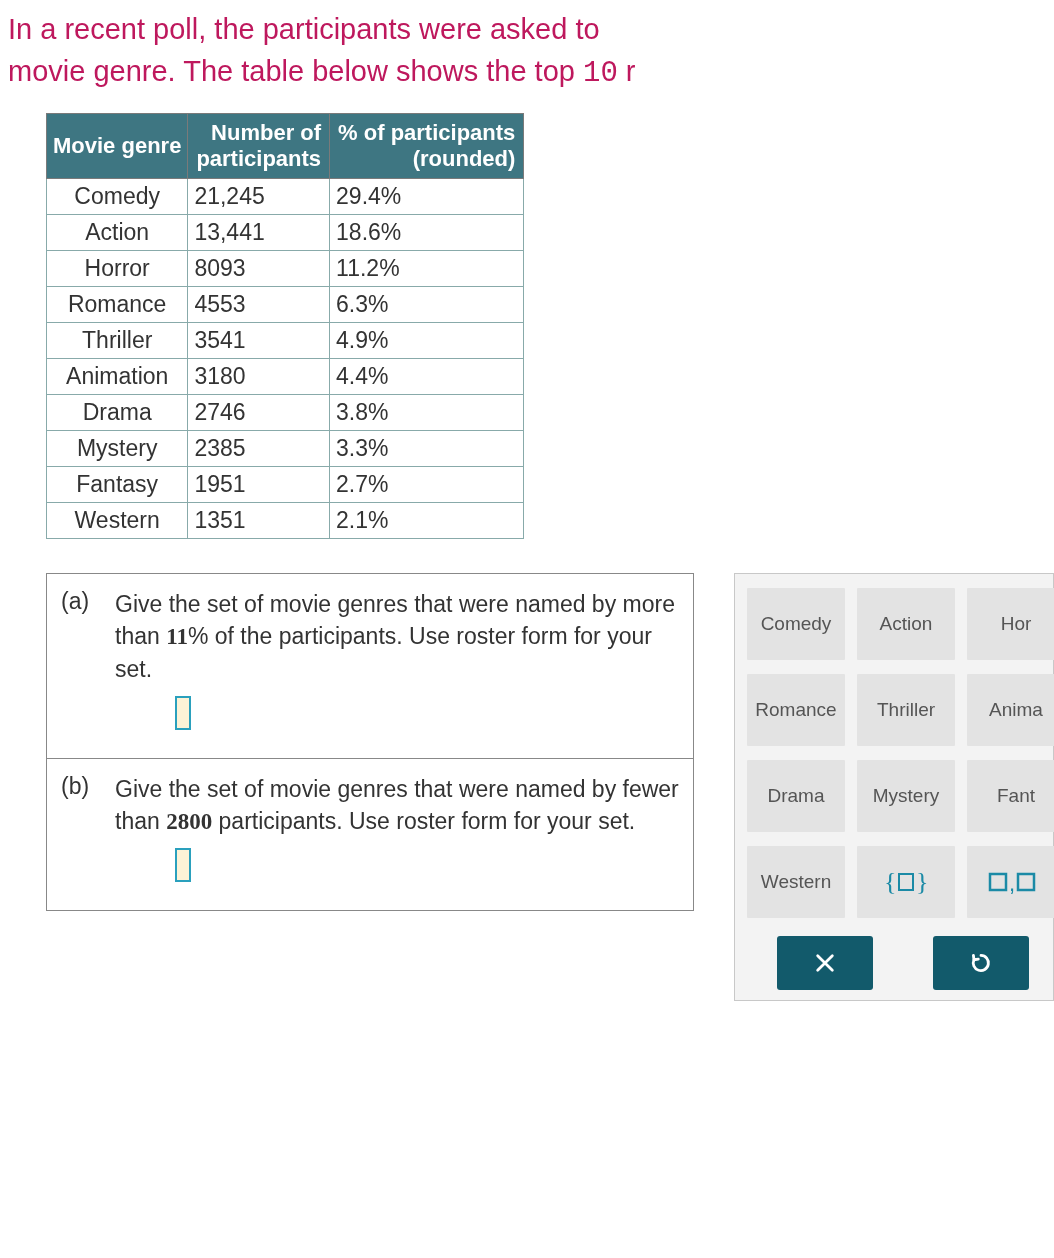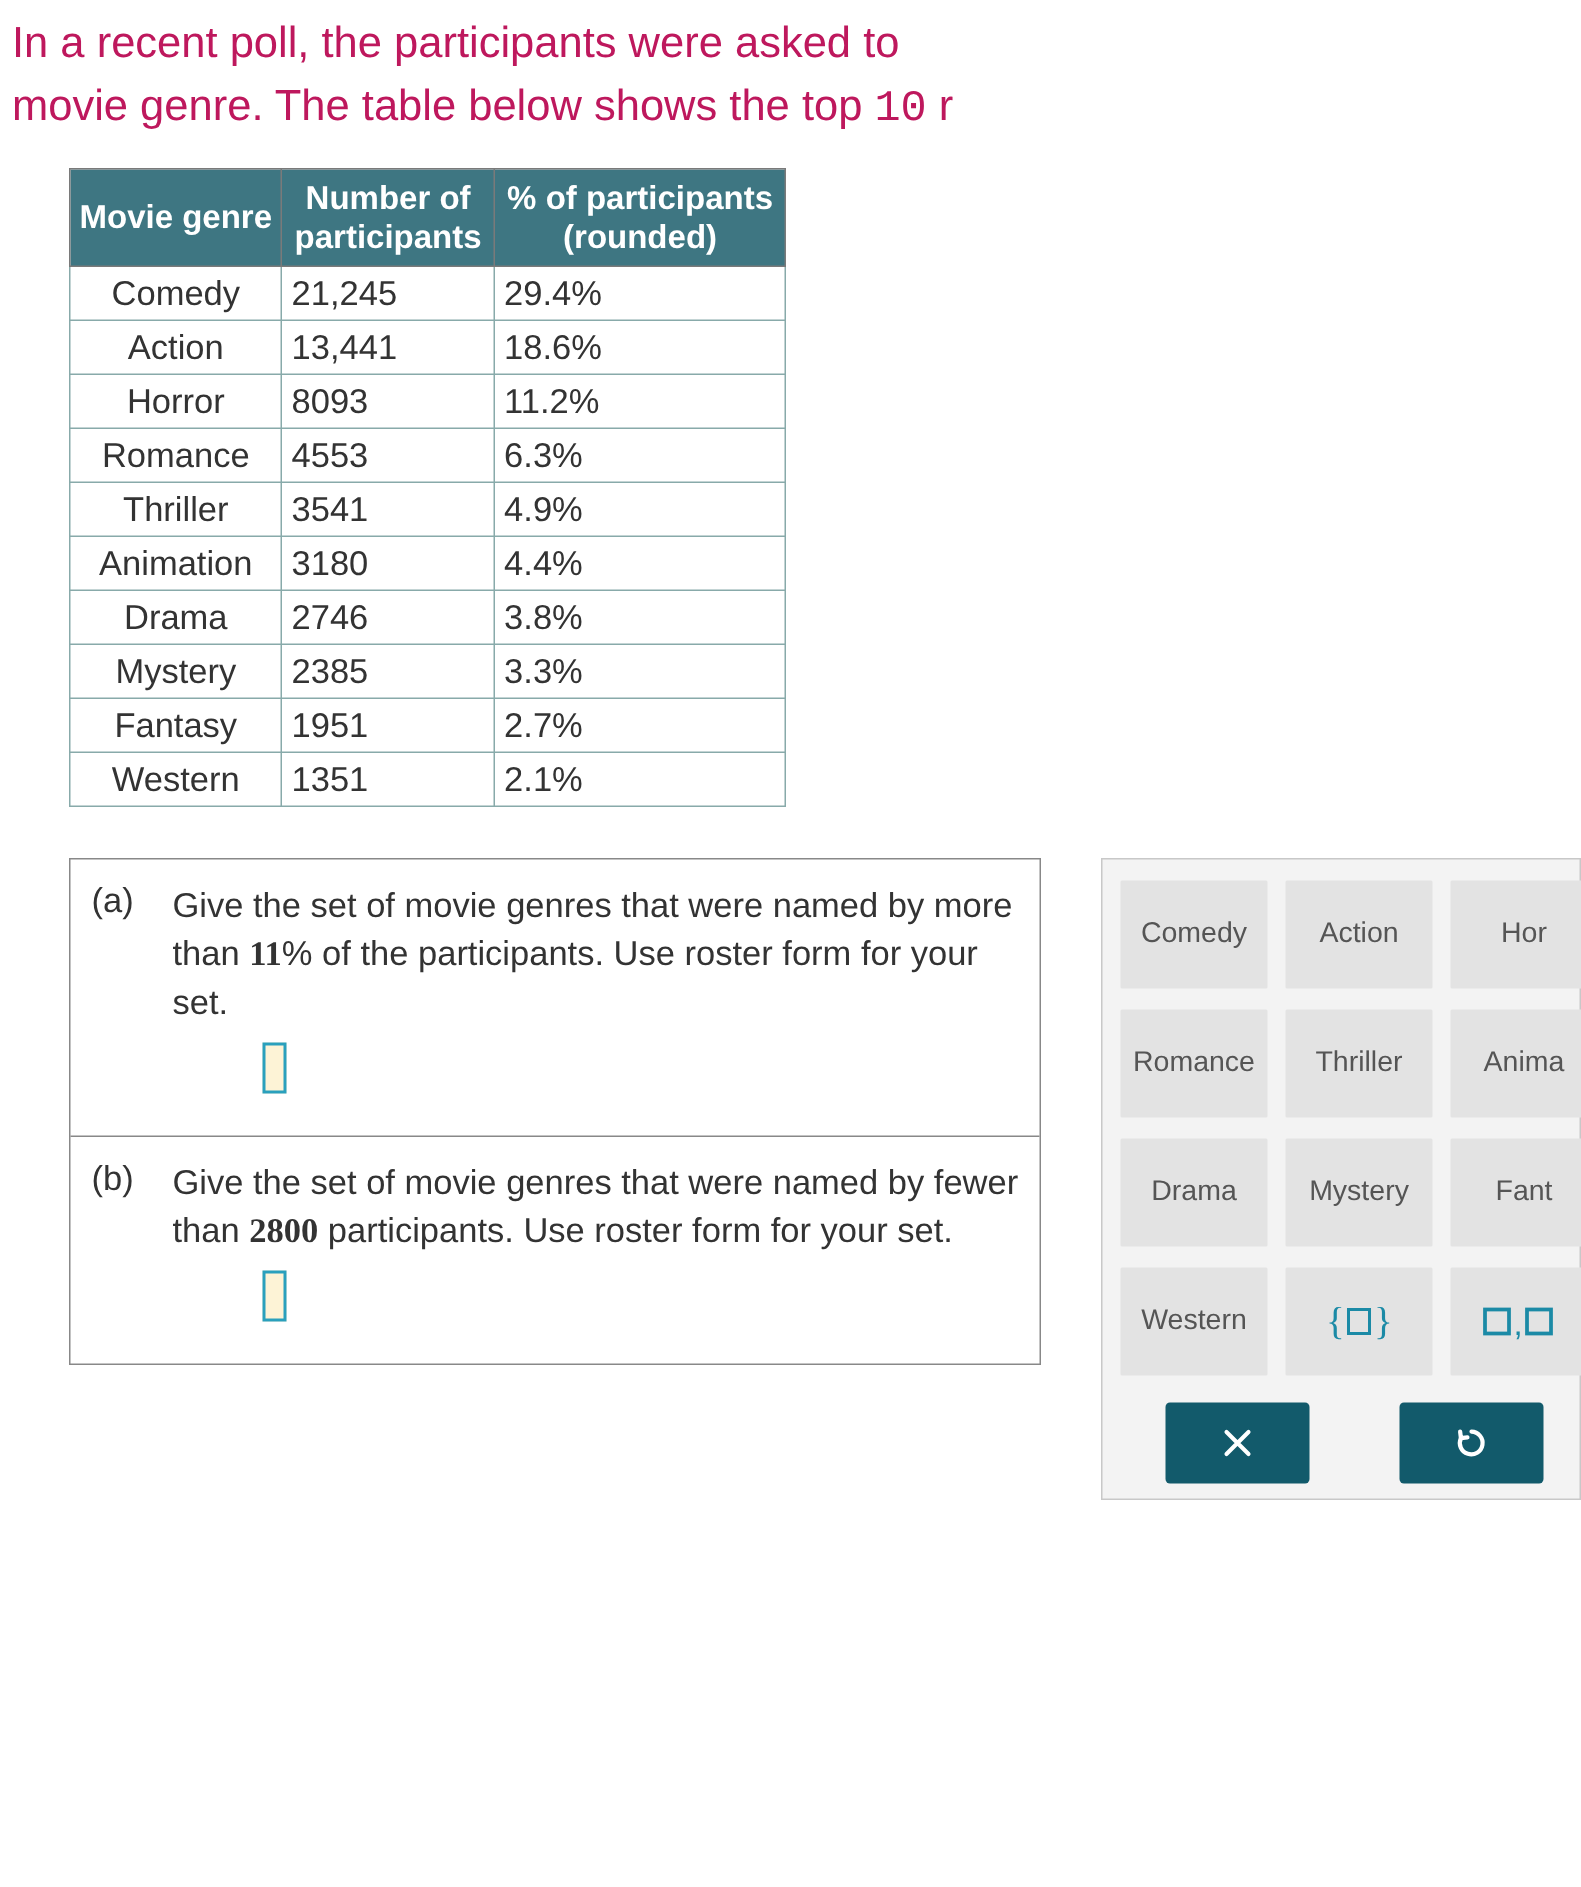--- a/index.html
+++ b/index.html
@@ -25,21 +25,21 @@
     margin-left: 38px;
     margin-bottom: 34px;
   }
   .data-table th {
     background: #3e7682;
     color: #fff;
     font-weight: bold;
     font-size: 22px;
     border: 1px solid #7a7a7a;
     padding: 6px 8px;
-    text-align: center;
+    text-align: right;
     vertical-align: middle;
   }
   .data-table th.genre-h { text-align: center; padding: 6px 6px; }
   .data-table td {
     border: 1px solid #8aa;
     font-size: 23px;
     padding: 4px 6px;
     color: #333;
   }
   .data-table td.genre { text-align: center; padding-right: 14px; padding-left: 14px;}

